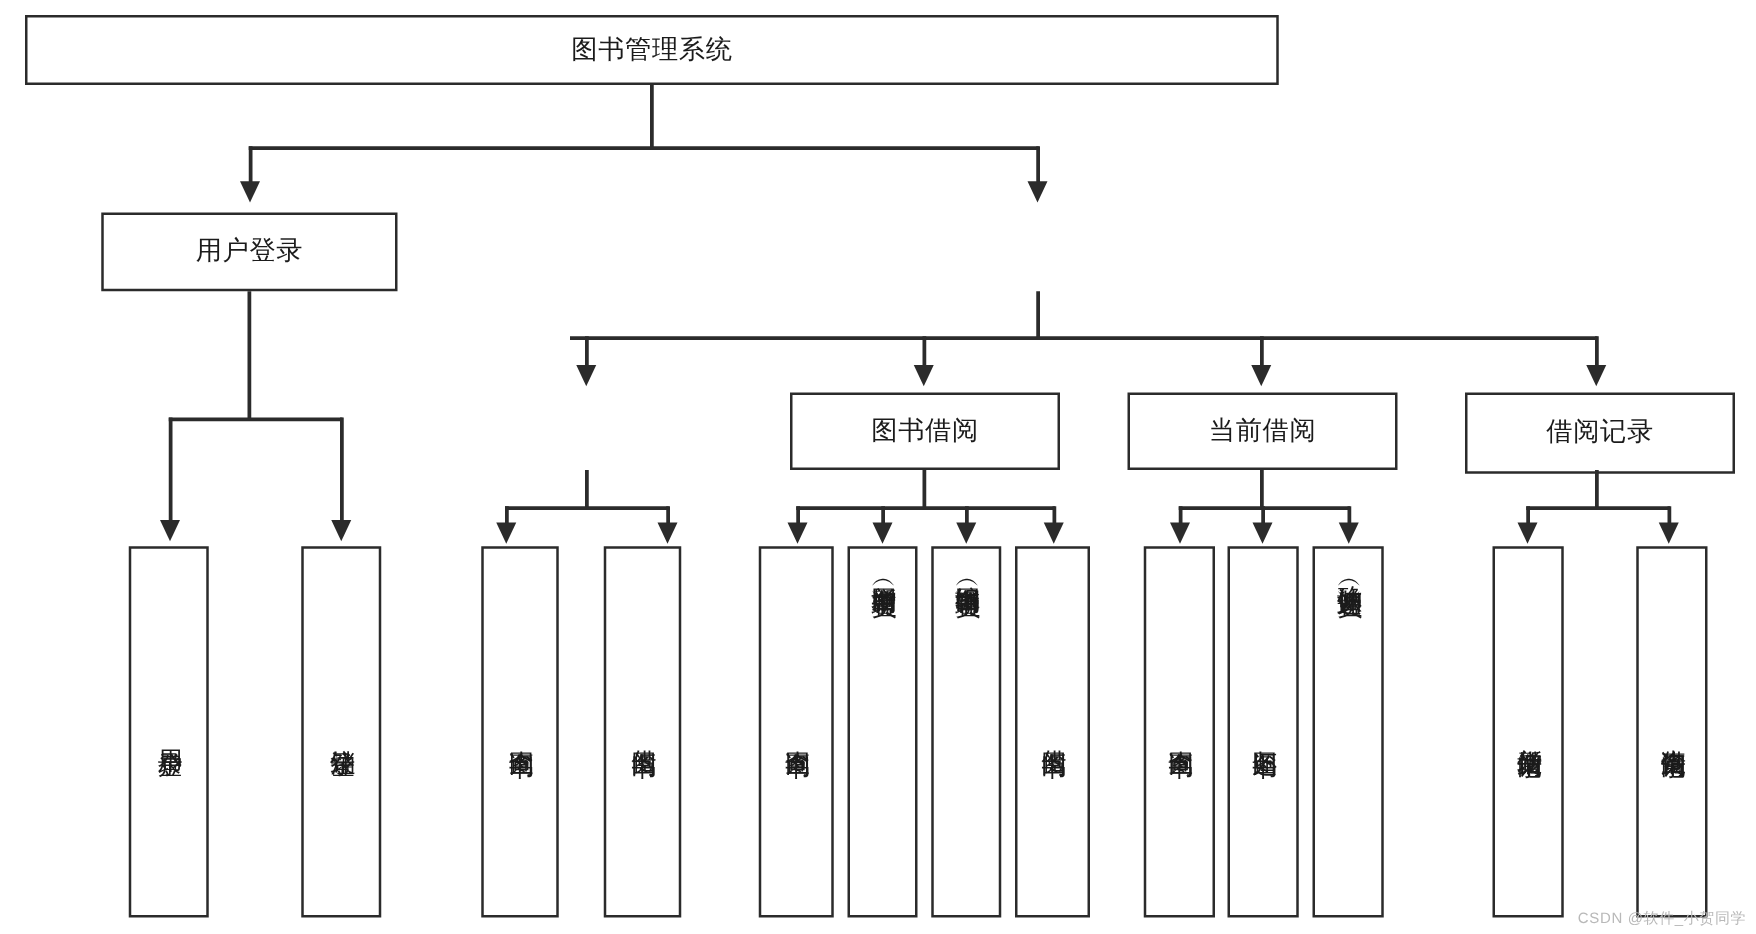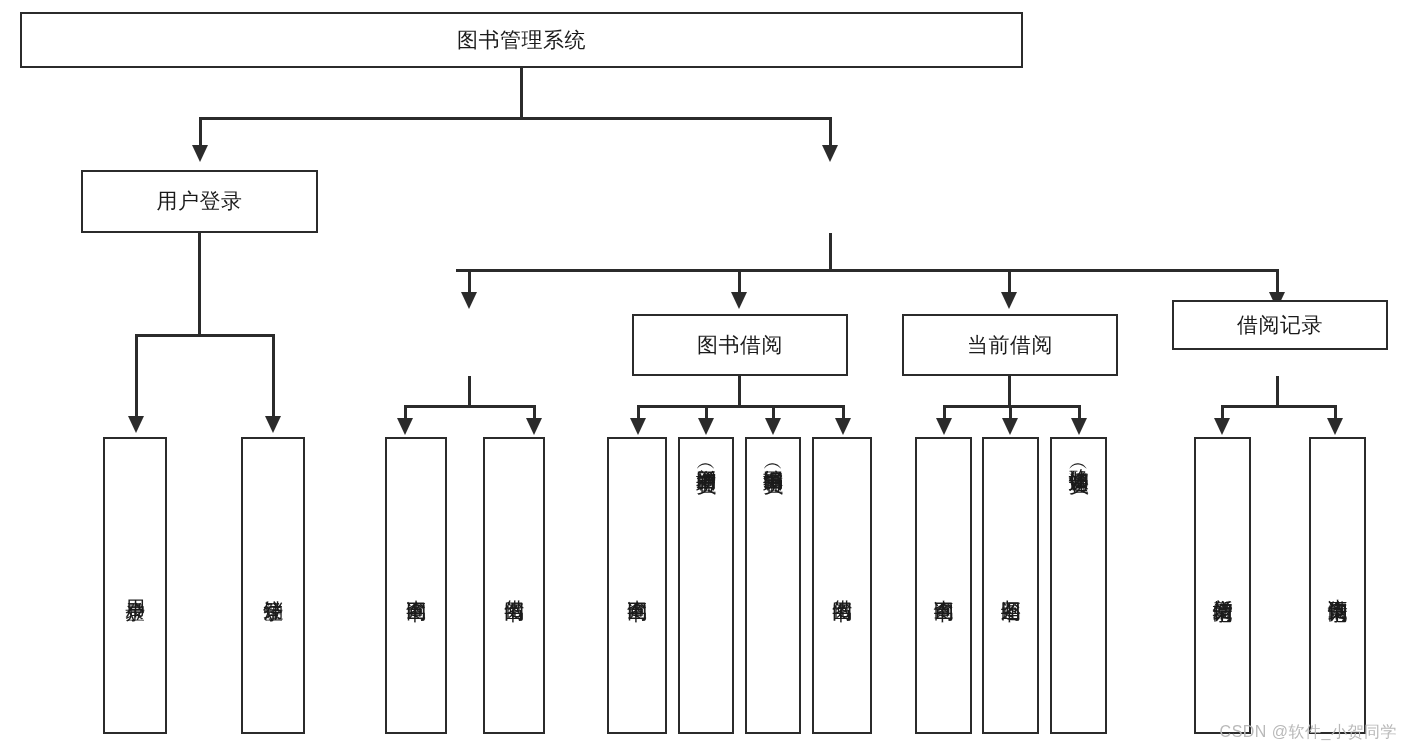--- a/index.html
+++ b/index.html
@@ -65,21 +65,21 @@
     height: 0;
     border-left: 8px solid transparent;
     border-right: 8px solid transparent;
     border-top: 17px solid #2b2b2b;
   }
   
   #watermark {
     position: absolute;
     right: 8px;
     bottom: 4px;
-    font-size: 16px;
+    font-size: 12px;
     color: #b9b9b9;
     letter-spacing: 0.5px;
     white-space: nowrap;
     pointer-events: none;
     text-align: right;
   }
 </style>
 </head>
 <body>
 
@@ -119,21 +119,21 @@
   <div class="arrow" style="left:1001px; top:292px;"></div>
   <div class="lineV" style="left:1276px; top:269px; height:25px;"></div>
   <div class="arrow" style="left:1269px; top:292px;"></div>
 
   <div class="node h" style="left:632px; top:314px; width:216px; height:62px;align-items:center;">
     <span class="label">图书借阅</span>
   </div>
   <div class="node h" style="left:902px; top:314px; width:216px; height:62px;">
     <span class="label">当前借阅</span>
   </div>
-  <div class="node h" style="left:1172px; top:300px; width:216px; height:50px;">
+  <div class="node h" style="left:1172px; top:314px; width:216px; height:65px;">
     <span class="label">借阅记录</span>
   </div>
 
   <div class="lineV" style="left:468px; top:376px; height:31px;"></div>
   <div class="lineH" style="left:404px; top:405px; width:131px;"></div>
   <div class="lineV" style="left:404px; top:405px; height:15px;"></div>
   <div class="arrow" style="left:397px; top:418px;"></div>
   <div class="lineV" style="left:533px; top:405px; height:15px;"></div>
   <div class="arrow" style="left:526px; top:418px;"></div>
 

